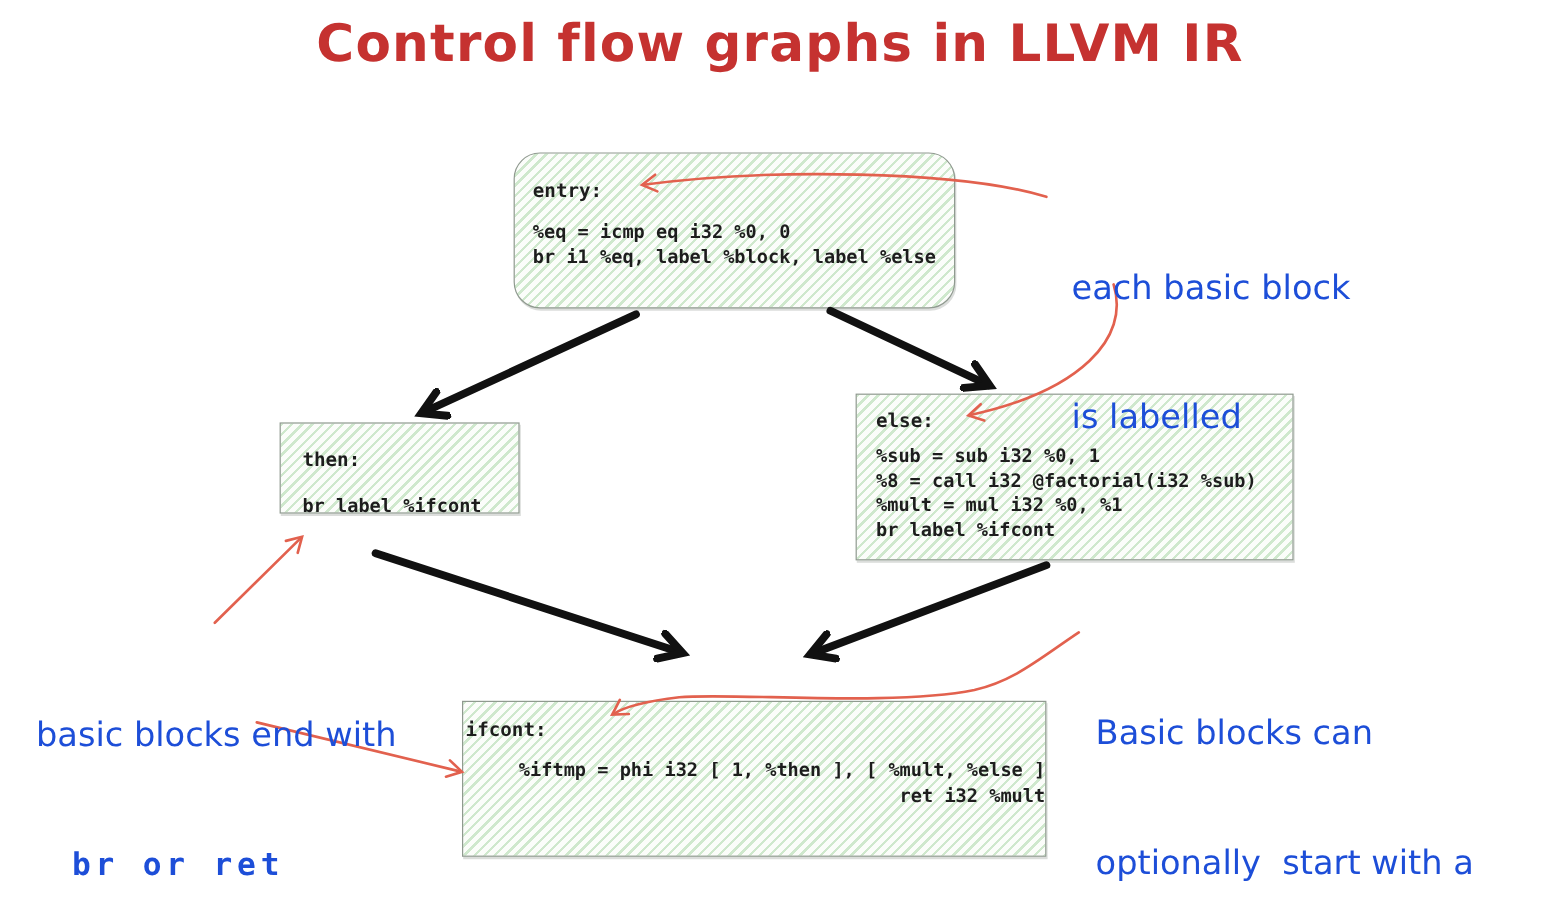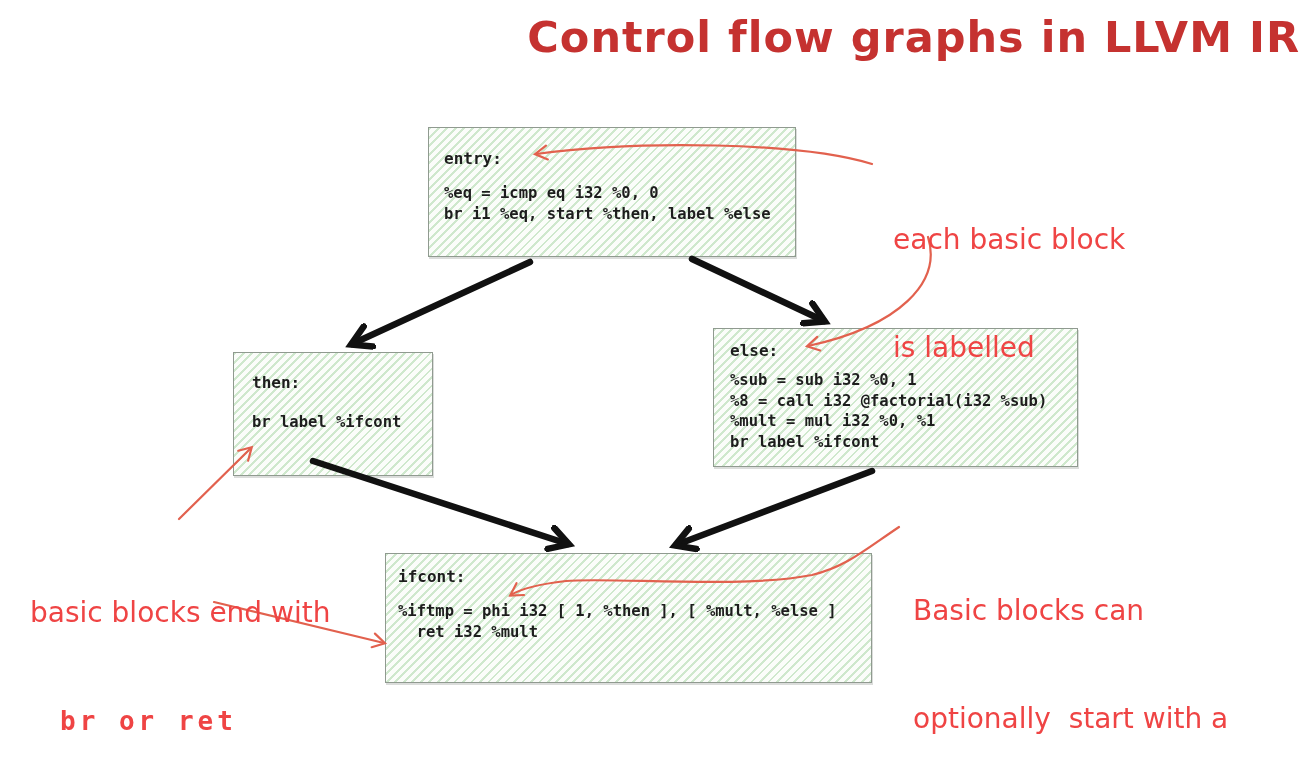--- a/index.html
+++ b/index.html
@@ -5,21 +5,21 @@
   html,body{margin:0;padding:0;}
   body{
     width:1300px;height:757px;position:relative;overflow:hidden;
     background:#ffffff;
     font-family:"DejaVu Sans", "Liberation Sans", sans-serif;
   }
   .canvas{position:absolute;inset:0;}
 
   
   .title{
-    position:absolute;left:0;right:0;top:12px;text-align:right;
+    position:absolute;left:0;right:0;top:12px;text-align:center;
     color:#c53230;font-size:43px;font-weight:700;letter-spacing:1px;
     font-family:"DejaVu Sans","Liberation Sans",sans-serif;
   }
 
   
   svg.arrows{position:absolute;left:0;top:0;z-index:3;pointer-events:none;}
 
   
   .block{
     position:absolute;box-sizing:border-box;z-index:2;
@@ -27,32 +27,32 @@
     background-color:#fbfdfa;
     background-image:repeating-linear-gradient(135deg,
       #cfe8cd 0px,#cfe8cd 2px, rgba(255,255,255,0) 2px, rgba(255,255,255,0) 6px);
     box-shadow:1px 2px 0 rgba(110,120,110,0.25);
     color:#1d1d1d;
     font-family:"DejaVu Sans Mono","Liberation Mono",monospace;
   }
   .block-label{font-size:16px;font-weight:700;white-space:pre;}
   .code-line{font-size:15.5px;font-weight:700;line-height:20.5px;white-space:pre;}
 
-  .block-entry {left:428px;top:127px;width:368px;height:130px;padding:21px 0 0 15px;}
+  .block-entry {left:428px;top:127px;width:368px;height:130px;padding:21px 0 0 15px;border-radius:22px;}
   .block-entry  .code{margin-top:15px;}
-  .block-then  {left:233px;top:352px;width:200px;height:124px;padding:20px 0 0 18px;}
+  .block-then  {left:233px;top:352px;width:200px;height:76px;padding:20px 0 0 18px;}
   .block-then   .code{margin-top:20px;}
   .block-else  {left:713px;top:328px;width:365px;height:139px;padding:12px 4px 0 16px;}
   .block-else   .code{margin-top:10px;}
-  .block-ifcont{left:385px;top:553px;width:487px;height:130px;padding:13px 0 0 12px;}
-  .block-ifcont .code{margin-top:15px;}
+  .block-ifcont{left:385px;top:584px;width:487px;height:130px;padding:13px 0 0 2px;}
+  .block-ifcont .code{margin-top:15px;text-align:right;}
 
   
   .ann{
-    position:absolute;z-index:4;color:#ef4444;font-size:28px;line-height:36px;
+    position:absolute;z-index:4;color:#1d4ed8;font-size:28px;line-height:36px;
     font-weight:500;white-space:pre;
   }
   .ann .mono{
     font-family:"DejaVu Sans Mono","Liberation Mono",monospace;
     font-weight:700;font-size:26px;
   }
   .ann-labelled{left:893px;top:150px;}
   .ann-endwith {left:30px; top:523px;}
   .ann-endwith .line2{padding-left:30px;letter-spacing:4px;}
   .ann-phi     {left:913px;top:521px;}
@@ -83,21 +83,21 @@
     <path d="M928,237 C942,282 900,326 808,346" fill="none" stroke="#e2614e" stroke-width="2.2" stroke-linecap="round" marker-end="url(#mh-red)"></path>
     <path d="M179,519 L251,448" fill="none" stroke="#e2614e" stroke-width="2.2" stroke-linecap="round" marker-end="url(#mh-red)"></path>
     <path d="M214,602 L384,643" fill="none" stroke="#e2614e" stroke-width="2.2" stroke-linecap="round" marker-end="url(#mh-red)"></path>
     <path d="M899,527 C866,549 846,567 812,575 C742,589 612,577 566,581 C540,584 522,588 511,595" fill="none" stroke="#e2614e" stroke-width="2.2" stroke-linecap="round" marker-end="url(#mh-red)"></path>
   </svg>
 
   <div class="block block-entry">
     <div class="block-label">entry:</div>
     <div class="code">
       <div class="code-line">%eq = icmp eq i32 %0, 0</div>
-      <div class="code-line">br i1 %eq, start %then, label %else</div>
+      <div class="code-line">br i1 %eq, label %block, label %else</div>
     </div>
   </div>
 
   <div class="block block-then">
     <div class="block-label">then:</div>
     <div class="code">
       <div class="code-line">br label %ifcont</div>
     </div>
   </div>
 

